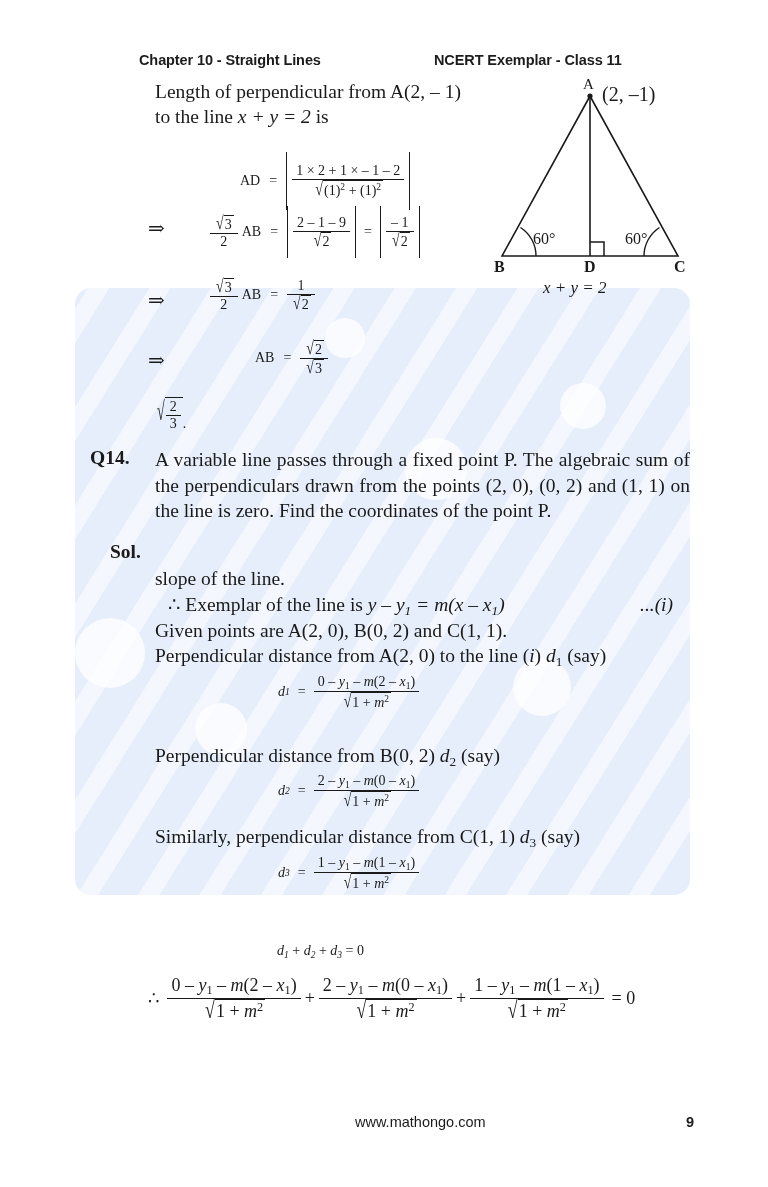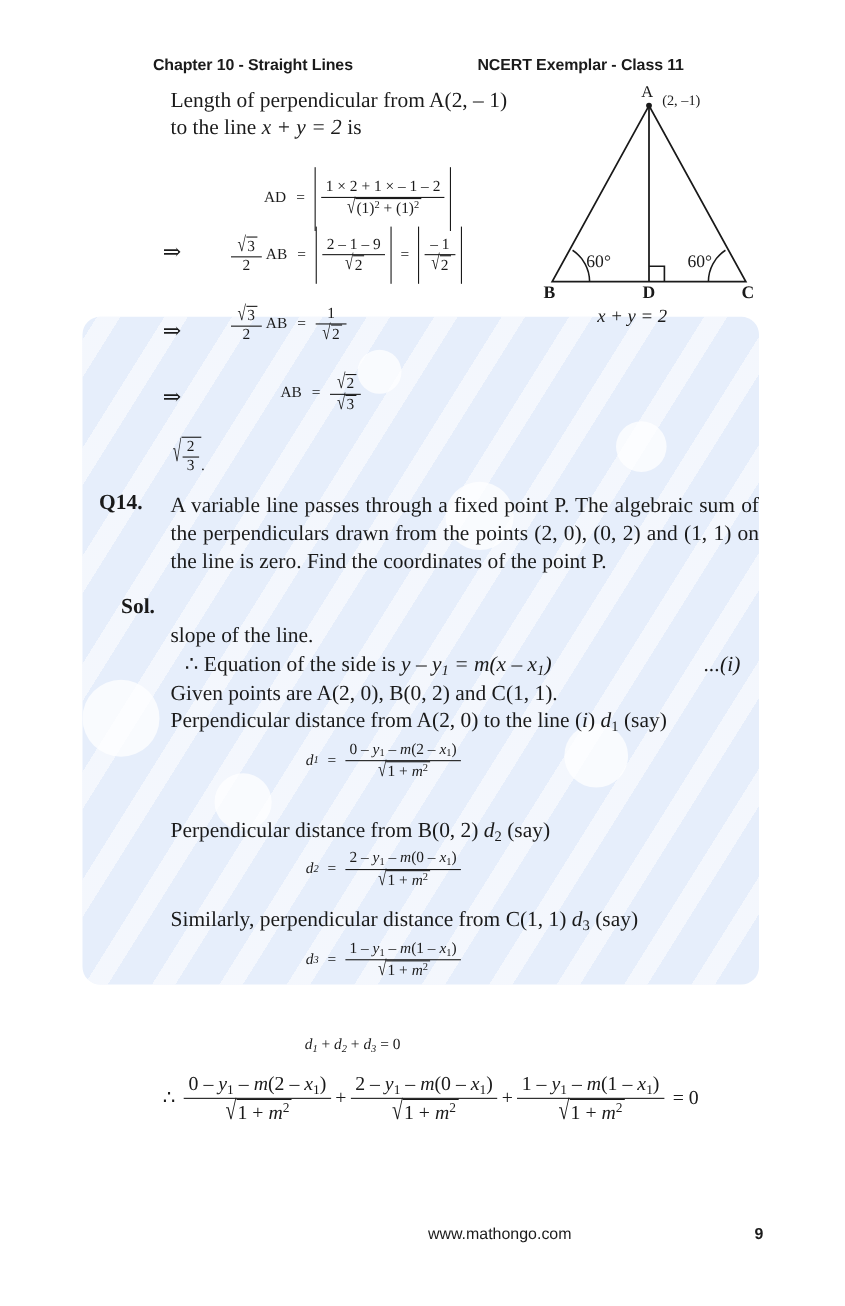--- a/index.html
+++ b/index.html
@@ -38,21 +38,21 @@
     font-family:"Liberation Sans","DejaVu Sans",sans-serif;
     font-size:14.5px;font-weight:700;color:#1b1b1b;letter-spacing:-.1px;
   }
   #runhead-left{left:139px;}
   #runhead-right{left:434px;}
   .footer{
     position:absolute;top:1114px;
     font-family:"Liberation Sans","DejaVu Sans",sans-serif;
     font-size:14.5px;color:#1b1b1b;
   }
-  #footer-site{left:355px;margin-left:34px;}
+  #footer-site{left:355px;}
   #footer-page{left:686px;font-weight:700;}
 
   
   .abs{position:absolute;}
   .body-line{font-size:19.5px;line-height:25px;}
   .para{position:absolute;font-size:19.5px;line-height:25.5px;text-align:justify;}
   .bold{font-weight:700;}
   .ital{font-style:italic;}
   .arrow{position:absolute;font-size:20px;}
 
@@ -108,21 +108,21 @@
 
       <circle cx="110" cy="18" r="2.6" fill="#1a1a1a"></circle>
 
       <path d="M110 164 L124 164 L124 178" fill="none" stroke="#1a1a1a" stroke-width="1.5"></path>
 
       <path d="M56 178 A 34 34 0 0 0 40.5 149.5" fill="none" stroke="#1a1a1a" stroke-width="1.4"></path>
 
       <path d="M164 178 A 34 34 0 0 1 179.5 149.5" fill="none" stroke="#1a1a1a" stroke-width="1.4"></path>
     </svg>
     <div class="figlbl" style="left:103px;top:-2px;">A</div>
-    <div class="figlbl" style="left:122px;top:5px;font-size:13px;">(2, –1)</div>
+    <div class="figlbl" style="left:122px;top:5px;font-size:20px;">(2, –1)</div>
     <div class="figlbl bold" style="left:14px;top:180px;font-size:16px;">B</div>
     <div class="figlbl bold" style="left:104px;top:180px;font-size:16px;">D</div>
     <div class="figlbl bold" style="left:194px;top:180px;font-size:16px;">C</div>
     <div class="figlbl" style="left:53px;top:152px;font-size:16px;">60°</div>
     <div class="figlbl" style="left:145px;top:152px;font-size:16px;">60°</div>
     <div class="figlbl ital" style="left:63px;top:200px;font-size:17px;">x + y = 2</div>
   </div>
 
   <div class="abs math" style="left:240px;top:152px;">
     <span class="mid">
@@ -214,21 +214,21 @@
   </div>
 
   <div class="abs bold" style="left:90px;top:447px;font-size:19.5px;">Q14.</div>
   <div class="para" style="left:155px;top:447px;width:535px;">A variable line passes through a fixed point P. The algebraic sum of the perpendiculars drawn from the points (2, 0), (0, 2) and (1, 1) on the line is zero. Find the coordinates of the point P.</div>
 
   <div class="abs bold" style="left:110px;top:541px;font-size:19.5px;">Sol.</div>
 
   <div class="abs body-line" style="left:155px;top:566px;">slope of the line.</div>
 
   <div class="abs body-line" style="left:168px;top:592px;">
-    <span>∴ Equation of the side is </span><span class="ital">y – y<span class="sub">1</span> = m(x – x<span class="sub">1</span>)</span>
+    <span>∴ Exemplar of the line is </span><span class="ital">y – y<span class="sub">1</span> = m(x – x<span class="sub">1</span>)</span>
   </div>
   <div class="abs body-line ital" style="left:640px;top:592px;">...(i)</div>
 
   <div class="abs body-line" style="left:155px;top:618px;">Given points are A(2, 0), B(0, 2) and C(1, 1).</div>
   <div class="abs body-line" style="left:155px;top:643px;">
     Perpendicular distance from A(2, 0) to the line (<span class="ital">i</span>) <span class="ital">d</span><span class="sub">1</span> (say)
   </div>
 
   <div class="abs math" style="left:278px;top:674px;">
     <span class="mid">

